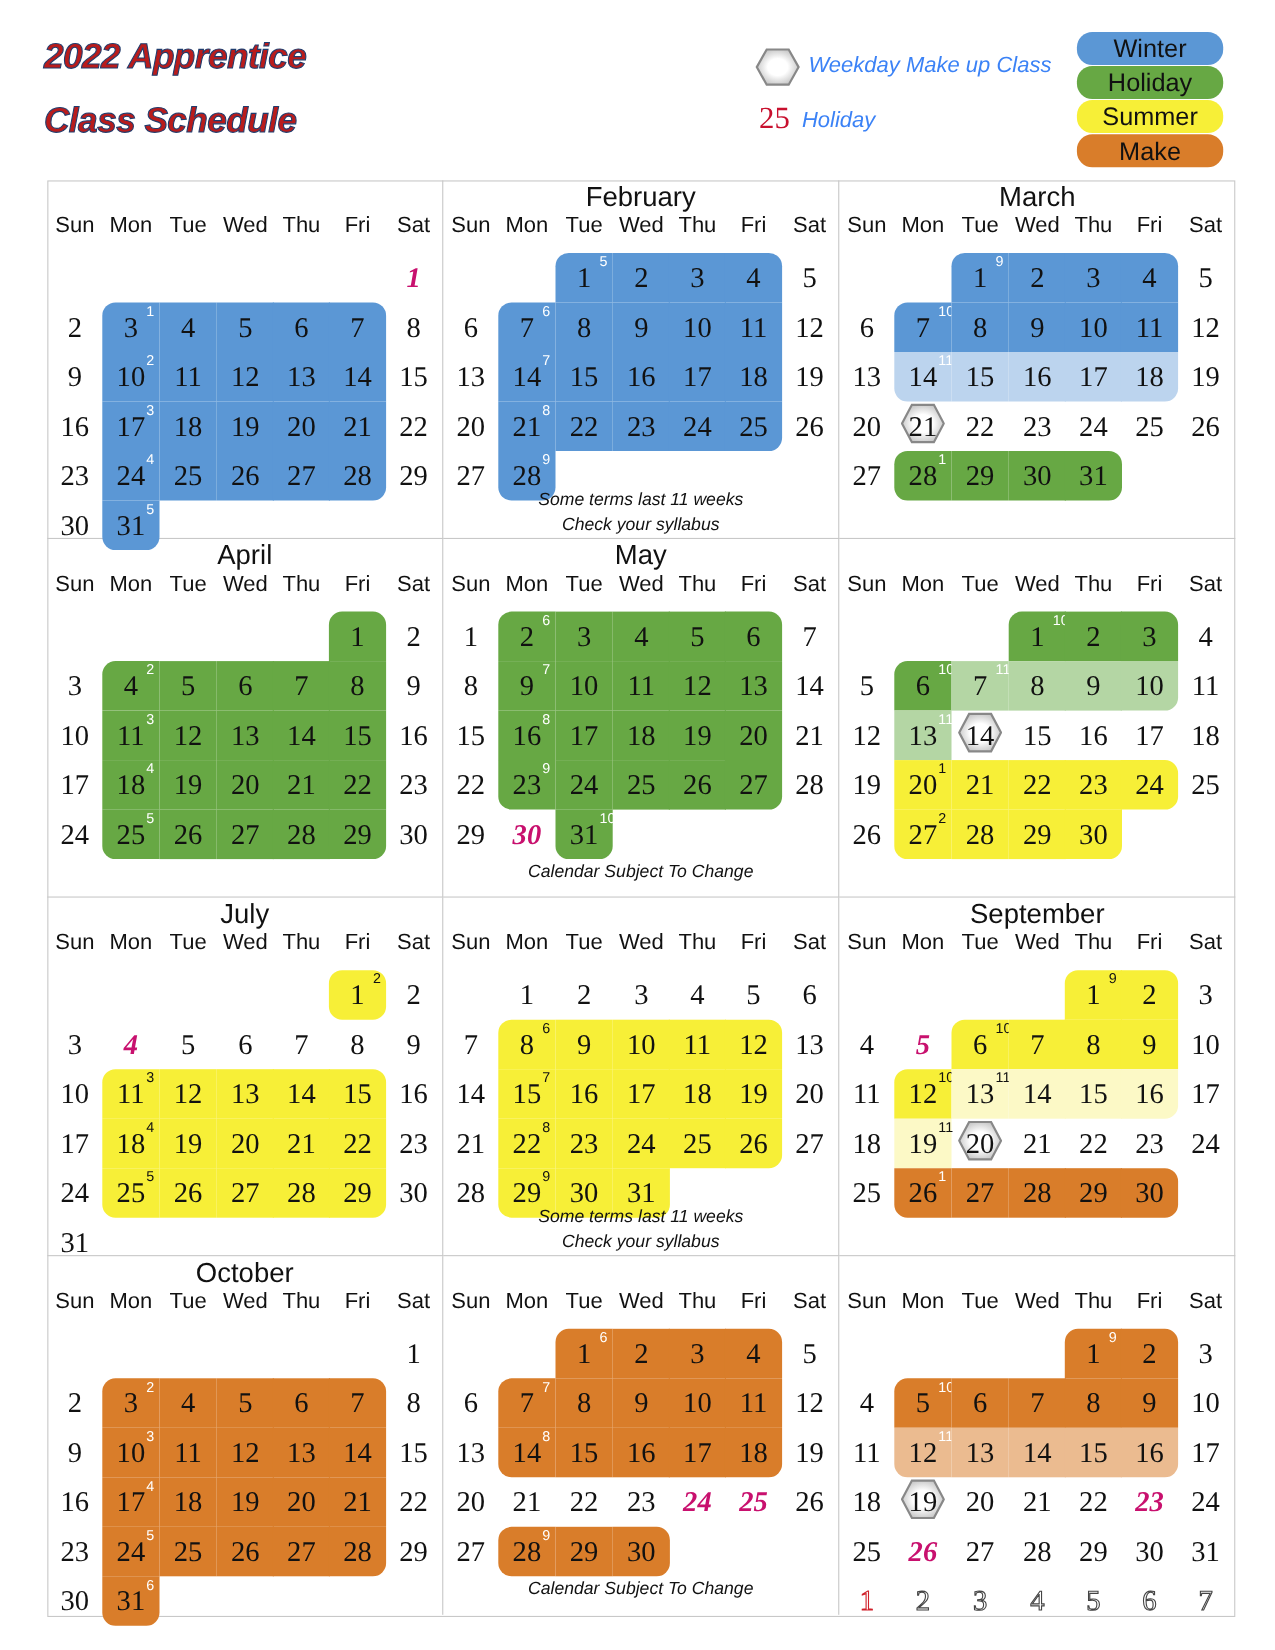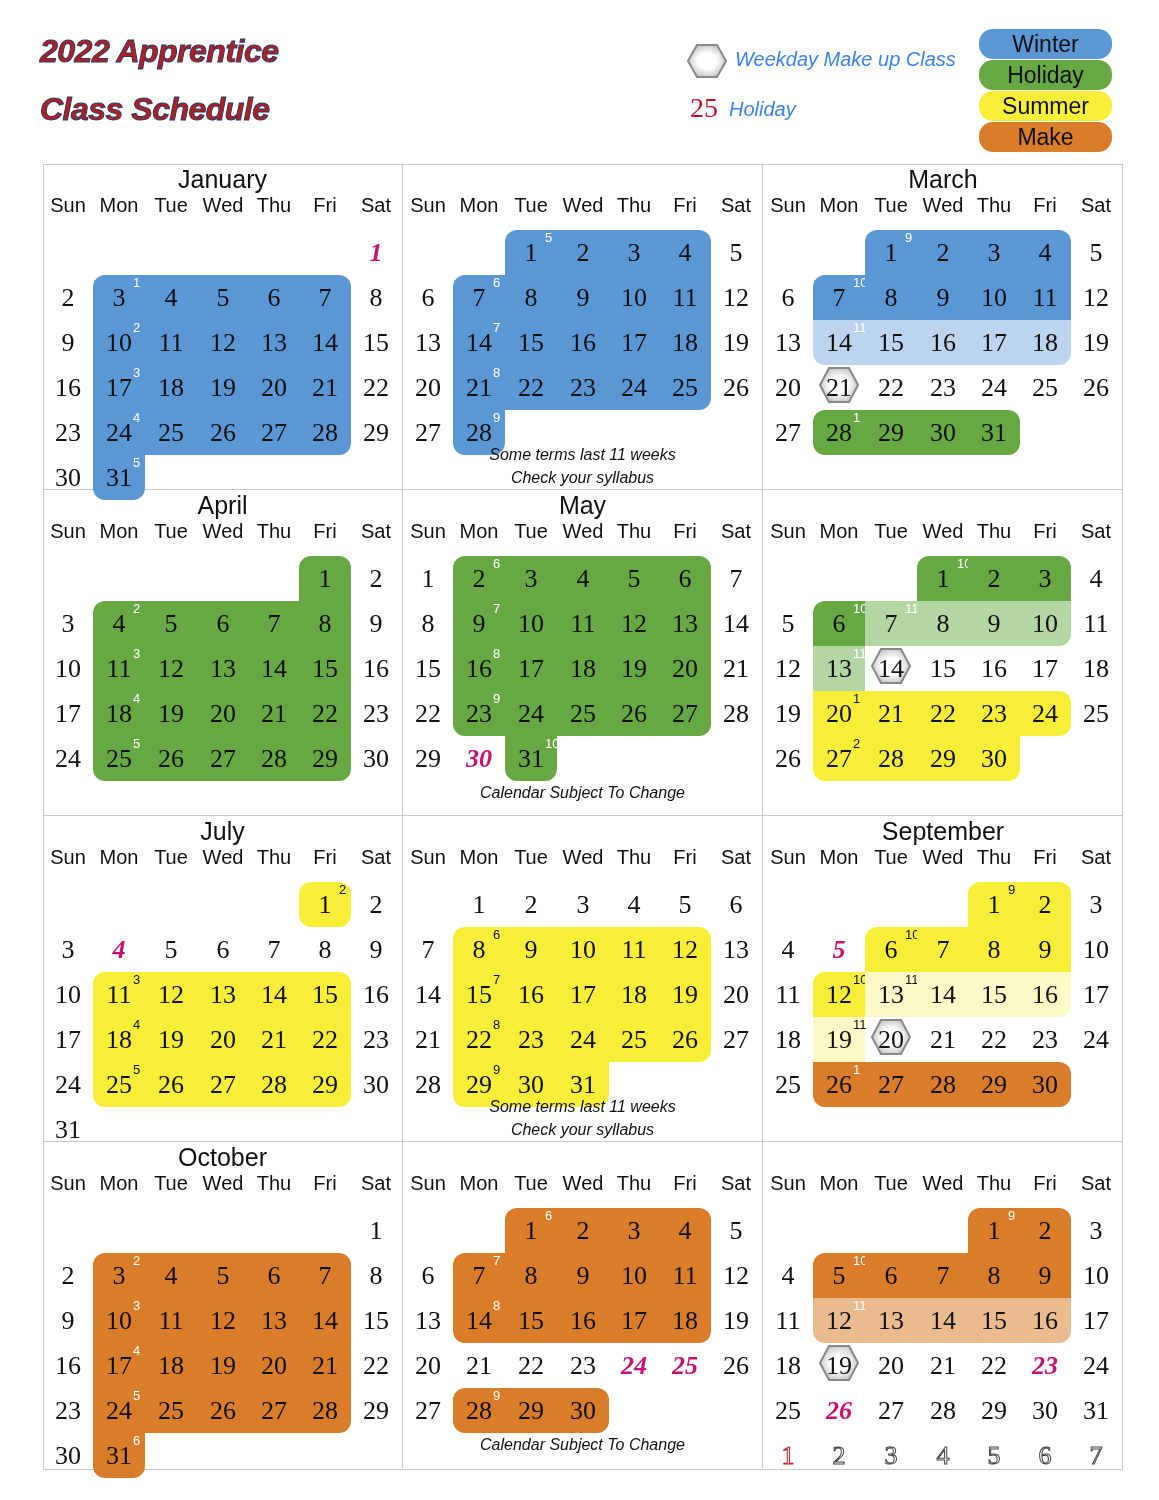--- a/index.html
+++ b/index.html
@@ -44,21 +44,20 @@
 <div class="legend-holnum">25</div>
 <div class="legend-text" style="left:729px;top:98px;">Holiday</div>
 
 <div class="season" style="top:29px;background:#5b97d5;">Winter</div>
 <div class="season" style="top:60px;background:#67a844;">Holiday</div>
 <div class="season" style="top:91px;background:#f7ef37;">Summer</div>
 <div class="season" style="top:122px;background:#d97d2a;">Make</div>
 
 <div class="grid" id="grid">
     <div class="month" style="left: -1px; top: -1px;">
-      <div class="mname">January</div>
       <div class="dow" style="left: 25px;">Sun</div>
       <div class="dow" style="left: 76px;">Mon</div>
       <div class="dow" style="left: 128px;">Tue</div>
       <div class="dow" style="left: 180px;">Wed</div>
       <div class="dow" style="left: 231px;">Thu</div>
       <div class="dow" style="left: 282px;">Fri</div>
       <div class="dow" style="left: 333px;">Sat</div>
       <div class="day hol" style="left: 333px; top: 74px;">1</div>
       <div class="day" style="left: 25px; top: 119px;">2</div>
       <div class="hl" style="left: 50px; top: 111px; background: rgb(91, 151, 213); border-radius: 12px 0px 0px;"></div>
@@ -111,20 +110,21 @@
       <div class="day" style="left: 231px; top: 254px;">27</div>
       <div class="hl" style="left: 256px; top: 246px; background: rgb(91, 151, 213); border-radius: 0px 0px 12px;"></div>
       <div class="day" style="left: 282px; top: 254px;">28</div>
       <div class="day" style="left: 333px; top: 254px;">29</div>
       <div class="day" style="left: 25px; top: 299px;">30</div>
       <div class="hl" style="left: 50px; top: 291px; background: rgb(91, 151, 213); border-radius: 0px 0px 12px 12px;"></div>
       <div class="day" style="left: 76px; top: 299px;">31</div>
       <div class="wk" style="left: 90px; top: 292px;">5</div>
     </div>
     <div class="month" style="left: 359px; top: -1px;">
+      <div class="mname">February</div>
       <div class="dow" style="left: 25px;">Sun</div>
       <div class="dow" style="left: 76px;">Mon</div>
       <div class="dow" style="left: 128px;">Tue</div>
       <div class="dow" style="left: 180px;">Wed</div>
       <div class="dow" style="left: 231px;">Thu</div>
       <div class="dow" style="left: 282px;">Fri</div>
       <div class="dow" style="left: 333px;">Sat</div>
       <div class="hl" style="left: 102px; top: 66px; background: rgb(91, 151, 213); border-radius: 12px 0px 0px;"></div>
       <div class="day" style="left: 128px; top: 74px;">1</div>
       <div class="wk" style="left: 142px; top: 67px;">5</div>

